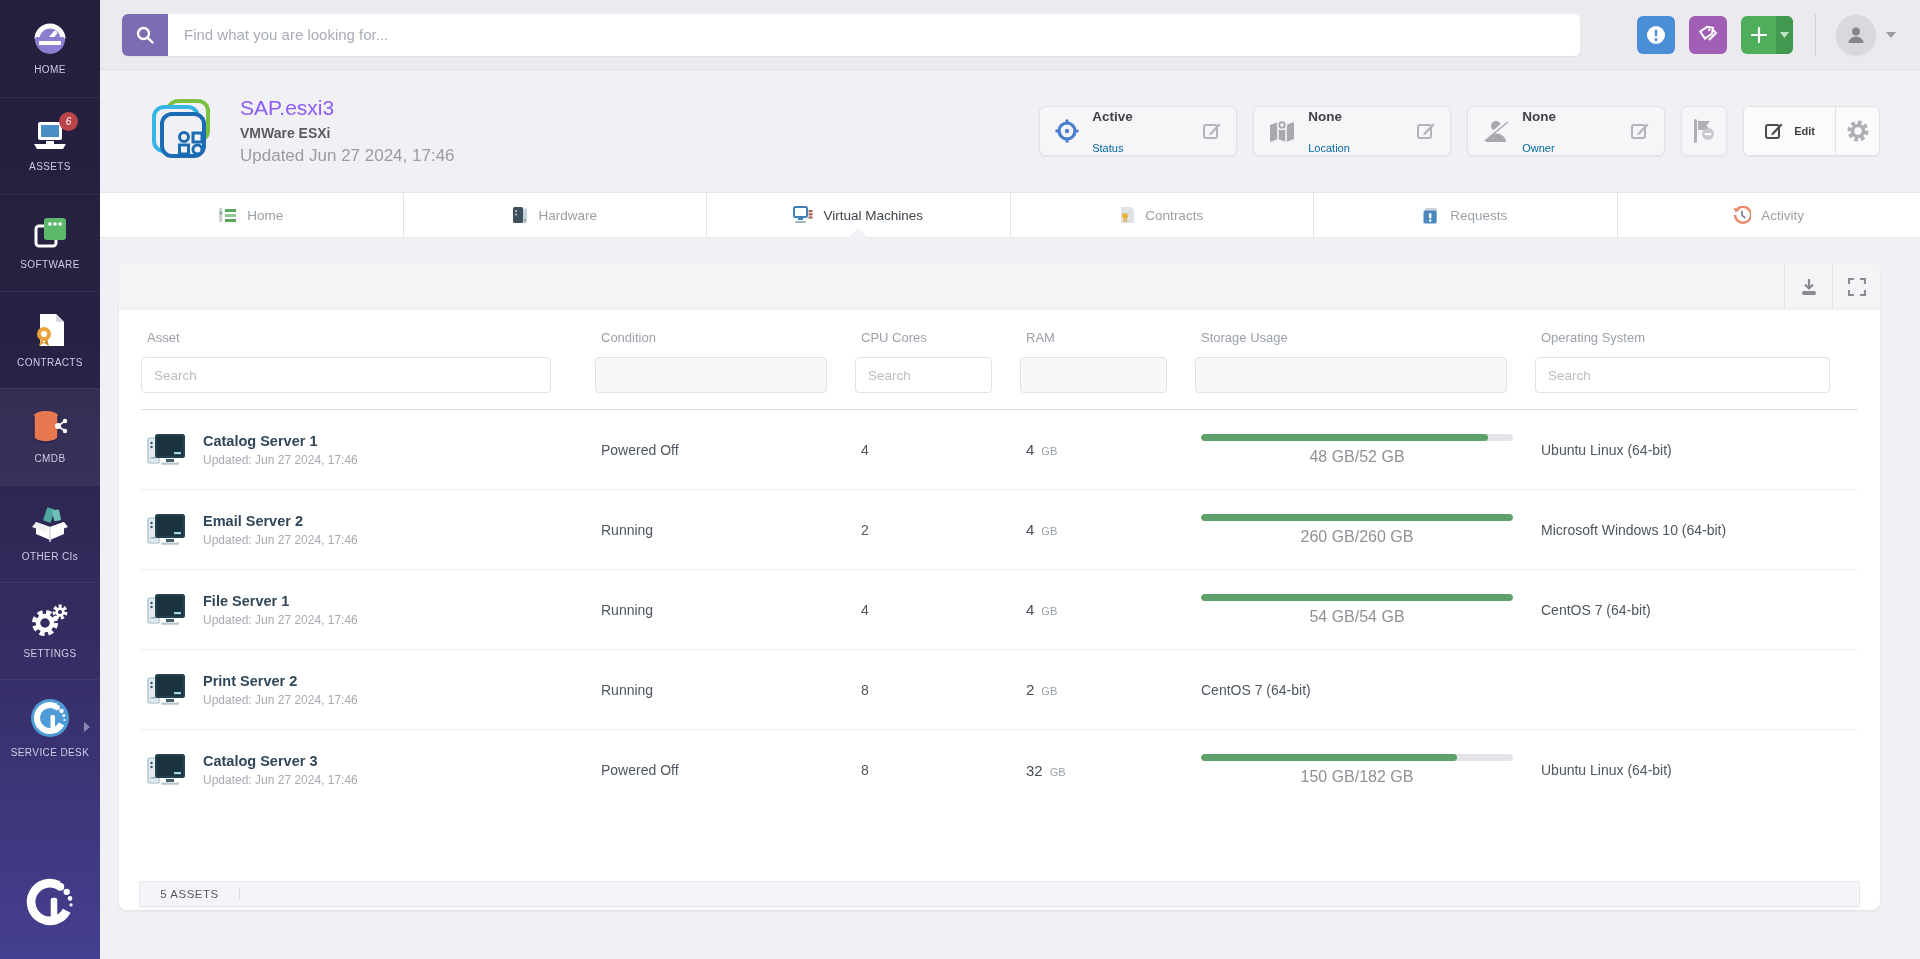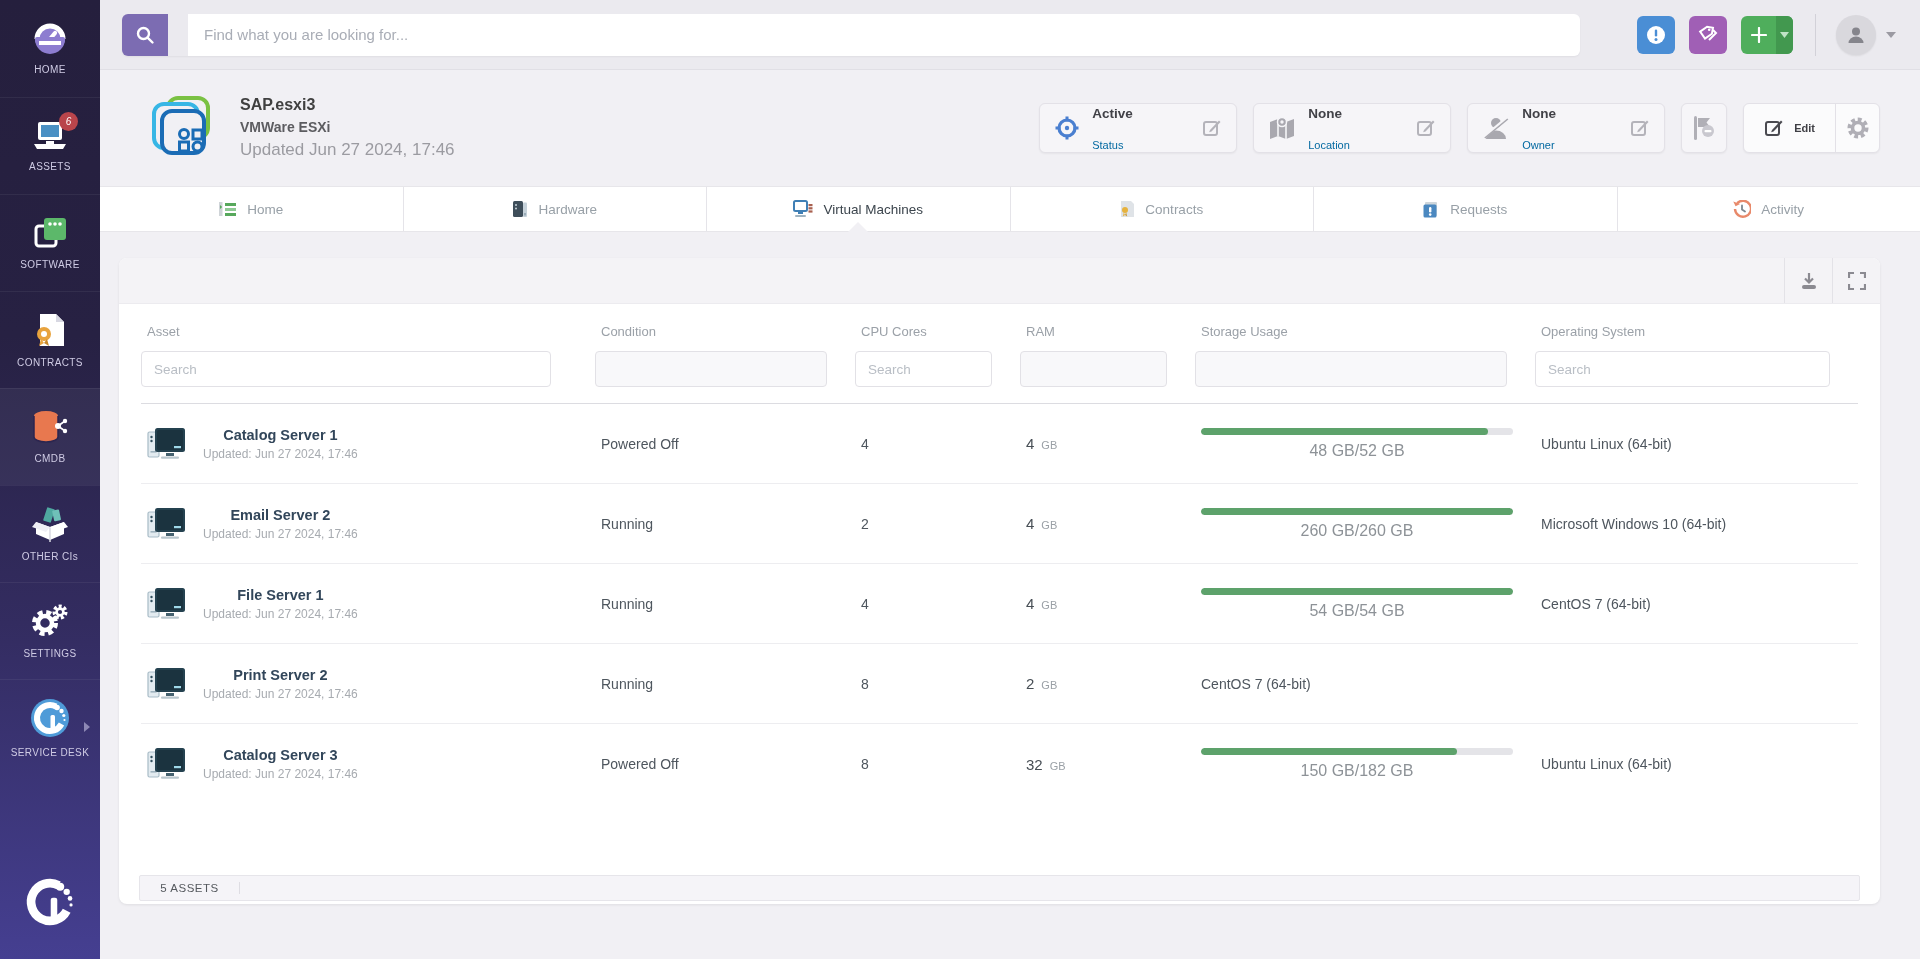--- a/index.html
+++ b/index.html
@@ -14,39 +14,39 @@
   .side-item.active-side { background:rgba(255,255,255,0.05); }
   .badge { position:absolute; top:14px; right:22px; min-width:19px; height:19px; border-radius:50%; background:#b9454b; color:#fff; font-size:10px; display:flex; align-items:center; justify-content:center; font-style:italic; }
   .side-arrow { position:absolute; right:10px; top:42px; width:0; height:0; border-left:6px solid #8d88b5; border-top:5px solid transparent; border-bottom:5px solid transparent; }
   .side-logo { margin-top:auto; display:flex; justify-content:center; padding-bottom:28px; }
 
   
   .main { flex:1; display:flex; flex-direction:column; min-width:0; }
 
   
   .topbar { height:70px; background:#ebeaef; border-bottom:1px solid #e0dfe5; display:flex; align-items:center; padding:0 24px 0 22px; gap:14px; }
-  .searchwrap { display:flex; height:42px; width:1458px; border-radius:6px; overflow:hidden; box-shadow:0 1px 2px rgba(0,0,0,.05);gap:20px; }
+  .searchwrap { display:flex; height:42px; width:1458px; border-radius:6px; overflow:hidden; box-shadow:0 1px 2px rgba(0,0,0,.05); }
   .search-btn { width:46px; background:#7c6cb2; display:flex; align-items:center; justify-content:center; border:none; cursor:pointer; }
   .searchwrap input { flex:1; border:none; outline:none; background:#fff; padding:0 16px; font-size:15px; color:#555; font-family:"Liberation Sans",sans-serif; }
   .searchwrap input::placeholder { color:#a9adb6; }
   .tb-right { margin-left:auto; display:flex; align-items:center; }
   .sq-btn { width:38px; height:38px; border-radius:6px; border:none; display:flex; align-items:center; justify-content:center; cursor:pointer; margin-left:14px; }
   .sq-blue { background:#4a8ed5; }
   .sq-purple { background:#a05fb5; }
   .sq-green { background:#4fae5c; width:52px; padding:0; overflow:hidden; }
   .sq-green .plus-part { flex:1; display:flex; align-items:center; justify-content:center; height:100%; }
   .sq-green .caret-part { width:17px; height:100%; background:#42984f; display:flex; align-items:center; justify-content:center; }
   .tb-divider { width:1px; height:42px; background:#d2d1d8; margin:0 20px 0 22px; }
   .avatar { width:40px; height:40px; border-radius:50%; background:#d9d8dd; display:flex; align-items:center; justify-content:center; cursor:pointer; box-shadow:0 1px 2px rgba(0,0,0,.08); }
   .avatar-caret { width:0; height:0; border-top:6px solid #9b9aa2; border-left:5px solid transparent; border-right:5px solid transparent; margin-left:10px; cursor:pointer; }
 
   
   .page-header { display:flex; align-items:center; padding:26px 40px 0 48px; }
   .asset-icon { width:64px; height:64px; margin-right:28px; flex-shrink:0; }
-  .title-block .title { font-size:16px; font-weight:700; color:#404040; }
+  .title-block .title { font-size:21px; font-weight:400; color:#8b5cf6; }
   .title-block .subtitle { font-size:14px; font-weight:700; color:#5c5c60; margin-top:5px; }
   .title-block .updated { font-size:17px; color:#9b9ba1; margin-top:5px; }
   .header-right { margin-left:auto; display:flex; gap:16px; }
   .status-card { height:50px; min-width:198px; background:#f6f5f8; border:1px solid #e3e1e7; border-radius:6px; box-shadow:0 1px 2px rgba(0,0,0,.05); display:flex; align-items:center; padding:0 14px; gap:12px; cursor:pointer; }
   .status-card .txt .val { font-size:13.5px; font-weight:700; color:#414147; }
   .status-card .txt .cap { font-size:11px; color:#0369a1; margin-top:18px; }
   .status-card .edit-ic { margin-left:auto; padding-left:22px; display:flex; }
   .flag-btn { width:46px; height:50px; background:#f6f5f8; border:1px solid #e3e1e7; border-radius:6px; box-shadow:0 1px 2px rgba(0,0,0,.05); display:flex; align-items:center; justify-content:center; cursor:pointer; }
   .edit-group { height:50px; background:#fbfbfc; border:1px solid #e3e1e7; border-radius:6px; box-shadow:0 1px 2px rgba(0,0,0,.05); display:flex; align-items:stretch; overflow:hidden; }
   .edit-main { display:flex; align-items:center; gap:10px; padding:0 20px; font-size:11px; font-weight:700; color:#3f3f45; cursor:pointer; }
@@ -70,21 +70,21 @@
   .thead > div { padding-left:6px; }
   .filters { padding-bottom:16px; border-bottom:1px solid #dcdce1; }
   .filters input { height:36px; border:1px solid #e2e1e6; border-radius:4px; padding:0 12px; font-size:13.5px; color:#555; font-family:"Liberation Sans",sans-serif; outline:none; width:calc(100% - 28px); background:#fff; }
   .filters input::placeholder { color:#b9bec5; }
   .filters .f-asset input { width:calc(100% - 44px); }
   .filters input.dim { background:#f8f8fa; }
 
   .trow { height:80px; border-bottom:1px solid #ededf0; }
   .trow:last-child { border-bottom:none; }
   .cell-asset { display:flex; align-items:center; gap:16px; padding-left:6px; cursor:pointer; }
-  .a-name { font-size:14.5px; font-weight:700; color:#32465a;text-align:center; }
+  .a-name { font-size:14.5px; font-weight:700; color:#32465a; }
   .a-upd { font-size:12px; color:#a7abb0; margin-top:4px; }
   .cell-plain { font-size:14px; color:#4e565e; padding-left:6px; }
   .cell-ram { display:flex; align-items:baseline; gap:7px; padding-left:6px; }
   .ram-n { font-size:15px; color:#474e55; }
   .ram-u { font-size:11px; color:#9aa0a6; }
   .cell-storage { width:318px; padding-left:6px; }
   .sbar { height:7px; border-radius:4px; background:#e4e4e8; overflow:hidden; }
   .sbar .fill { height:100%; background:#5da26b; border-radius:4px; }
   .s-label { text-align:center; font-size:16px; color:#8d9297; margin-top:7px; }
 

